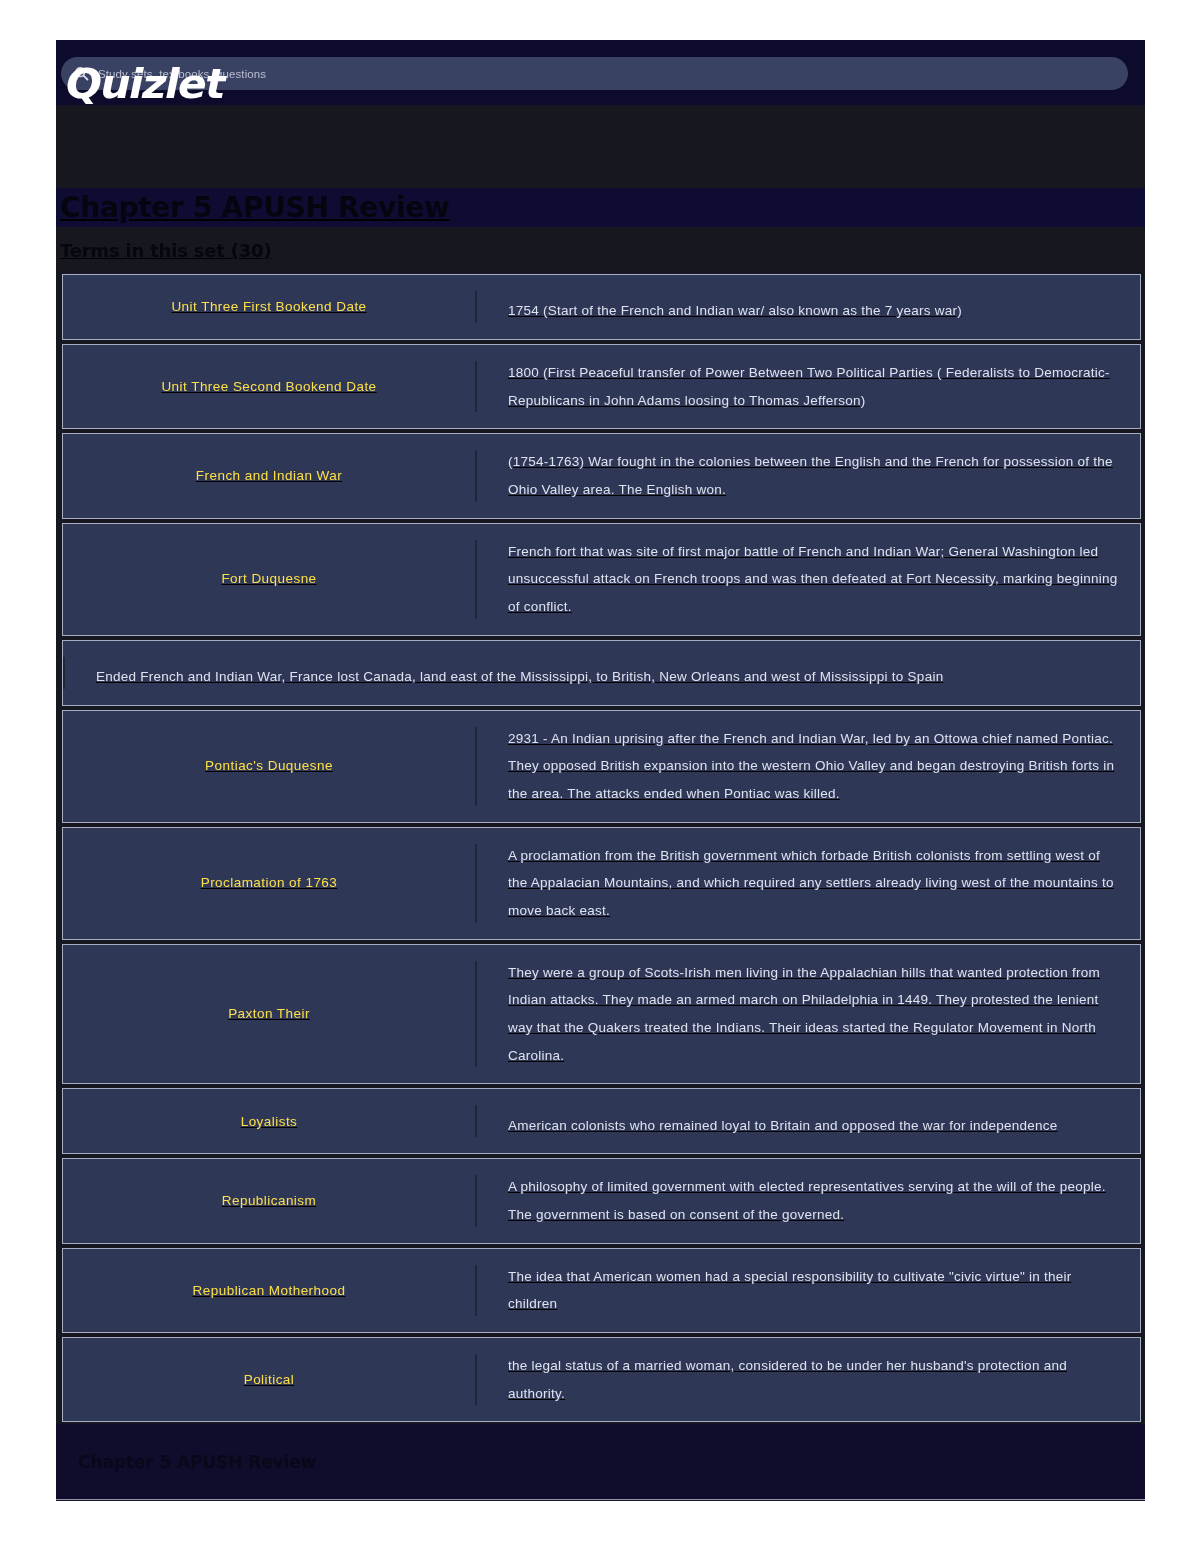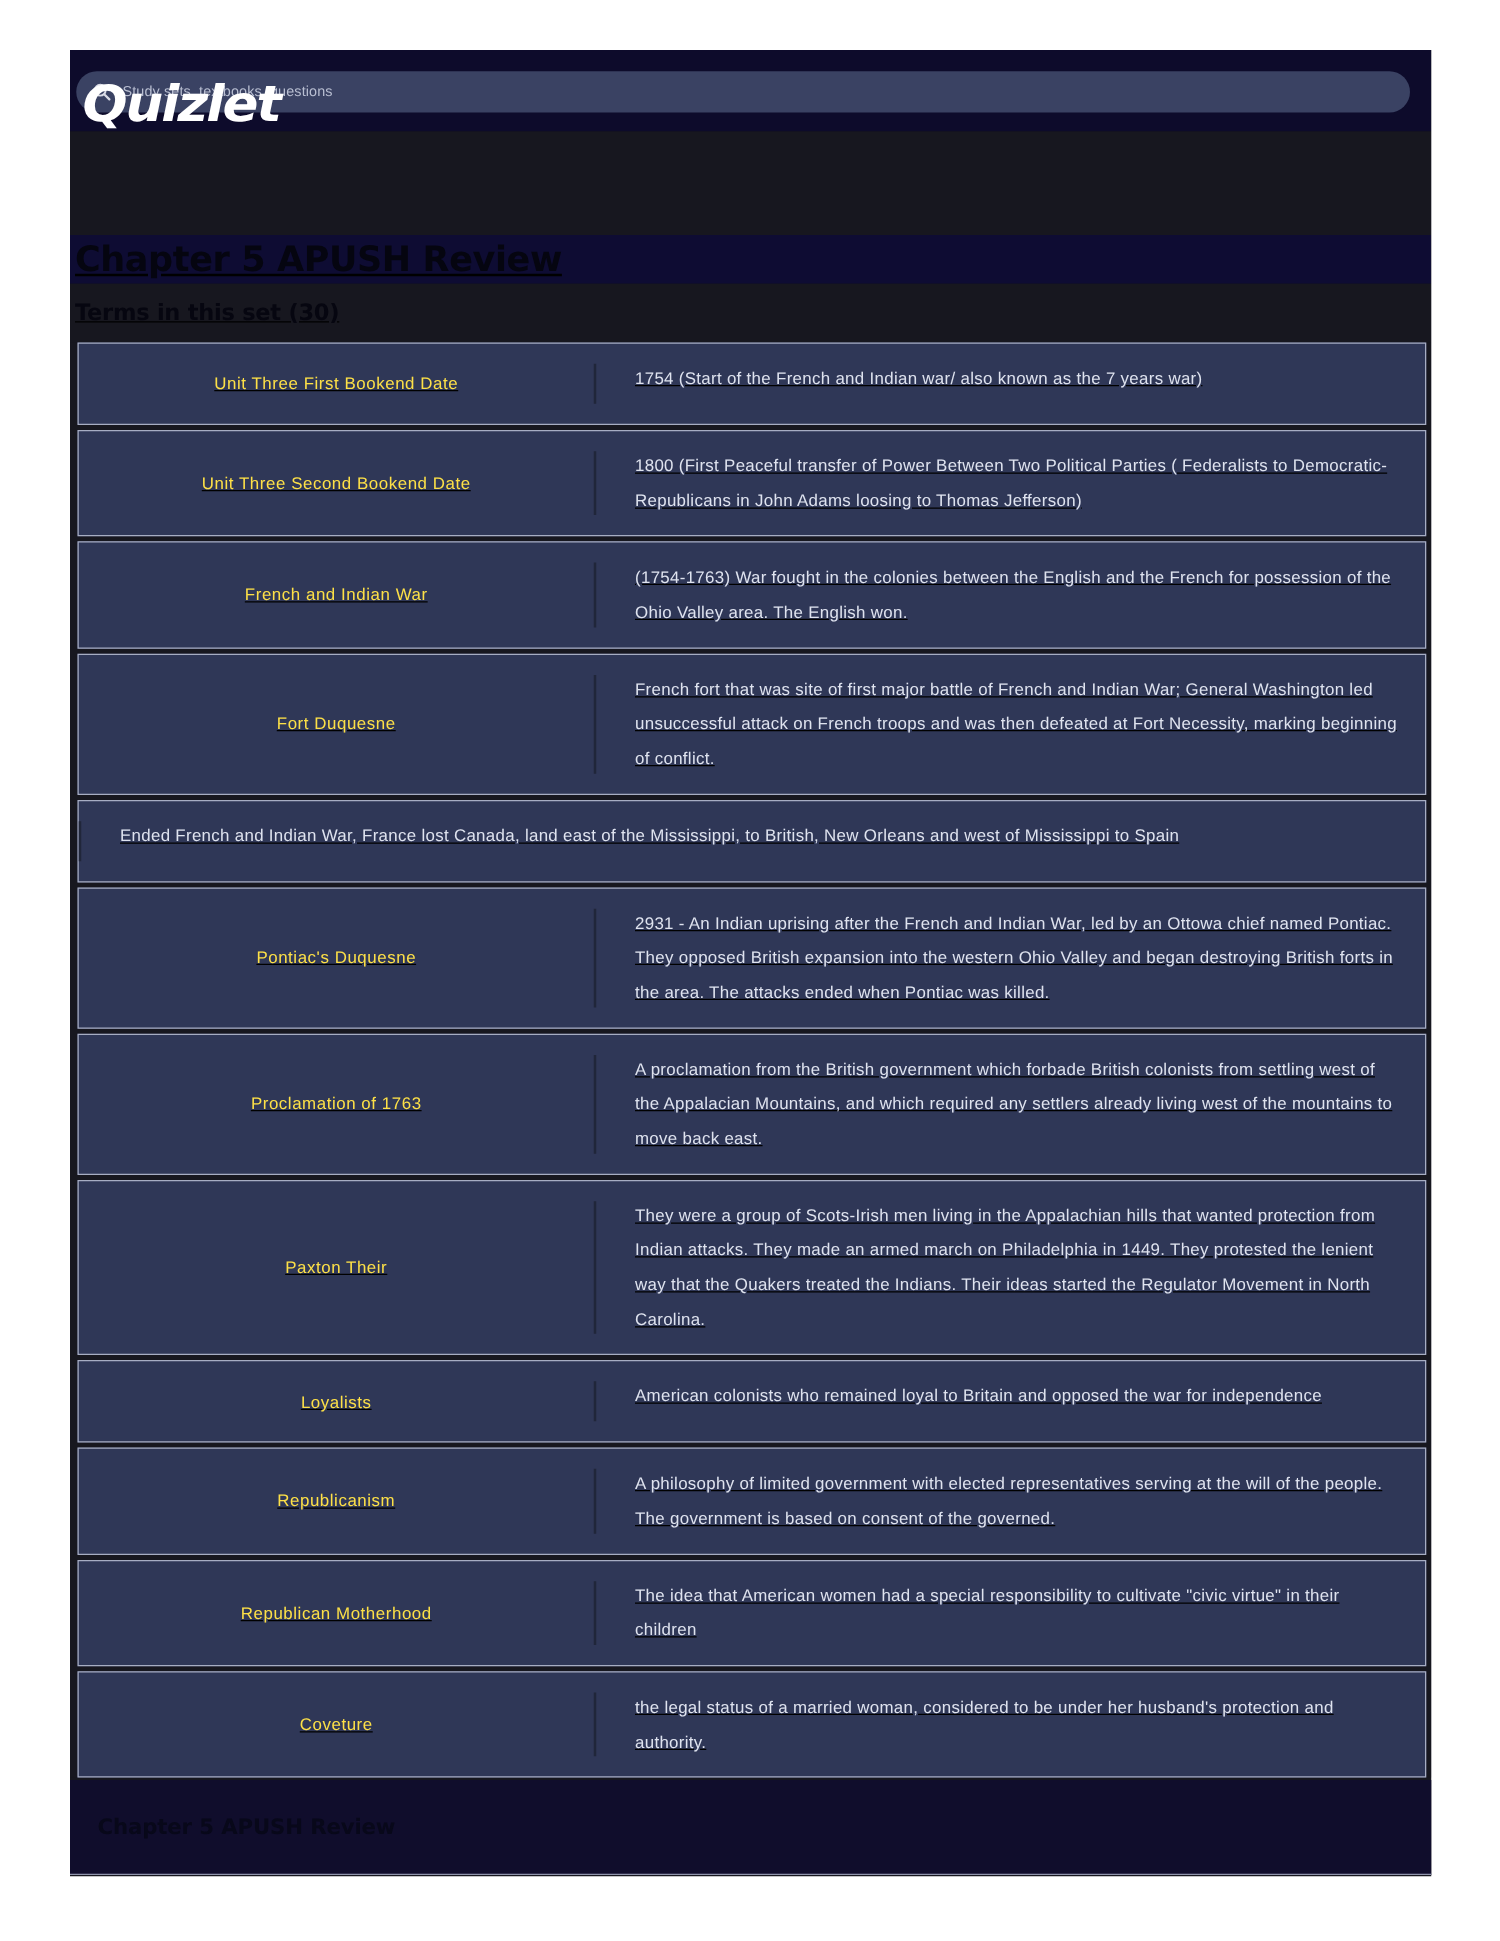--- a/index.html
+++ b/index.html
@@ -152,21 +152,21 @@
   }
   .rule {
     width: 2px;
     background: #20263a;
     margin: 16px 0;
     flex: 0 0 2px;
   }
   .def-cell {
     flex: 1 1 auto;
     display: flex;
-    align-items: flex-start;
+    align-items: flex-end;
     padding: 14px 22px 14px 31px;
     box-sizing: border-box;
   }
   .def-text {
     color: #dfe3ef;
     font-family: "Liberation Sans", sans-serif;
     font-size: 13.5px;
     letter-spacing: .25px;
     line-height: 2.05;
   }
@@ -313,21 +313,21 @@
         <div class="term-cell">
           <div class="term-text">Republican Motherhood</div>
         </div>
         <div class="rule"></div>
         <div class="def-cell">
           <div class="def-text">The idea that American women had a special responsibility to cultivate "civic virtue" in their children</div>
         </div>
       </div>
       <div class="term-row">
         <div class="term-cell">
-          <div class="term-text">Coveture</div>
+          <div class="term-text">Political</div>
         </div>
         <div class="rule"></div>
         <div class="def-cell">
           <div class="def-text">the legal status of a married woman, considered to be under her husband's protection and authority.</div>
         </div>
       </div>
     </div>
 
 </div>
 

